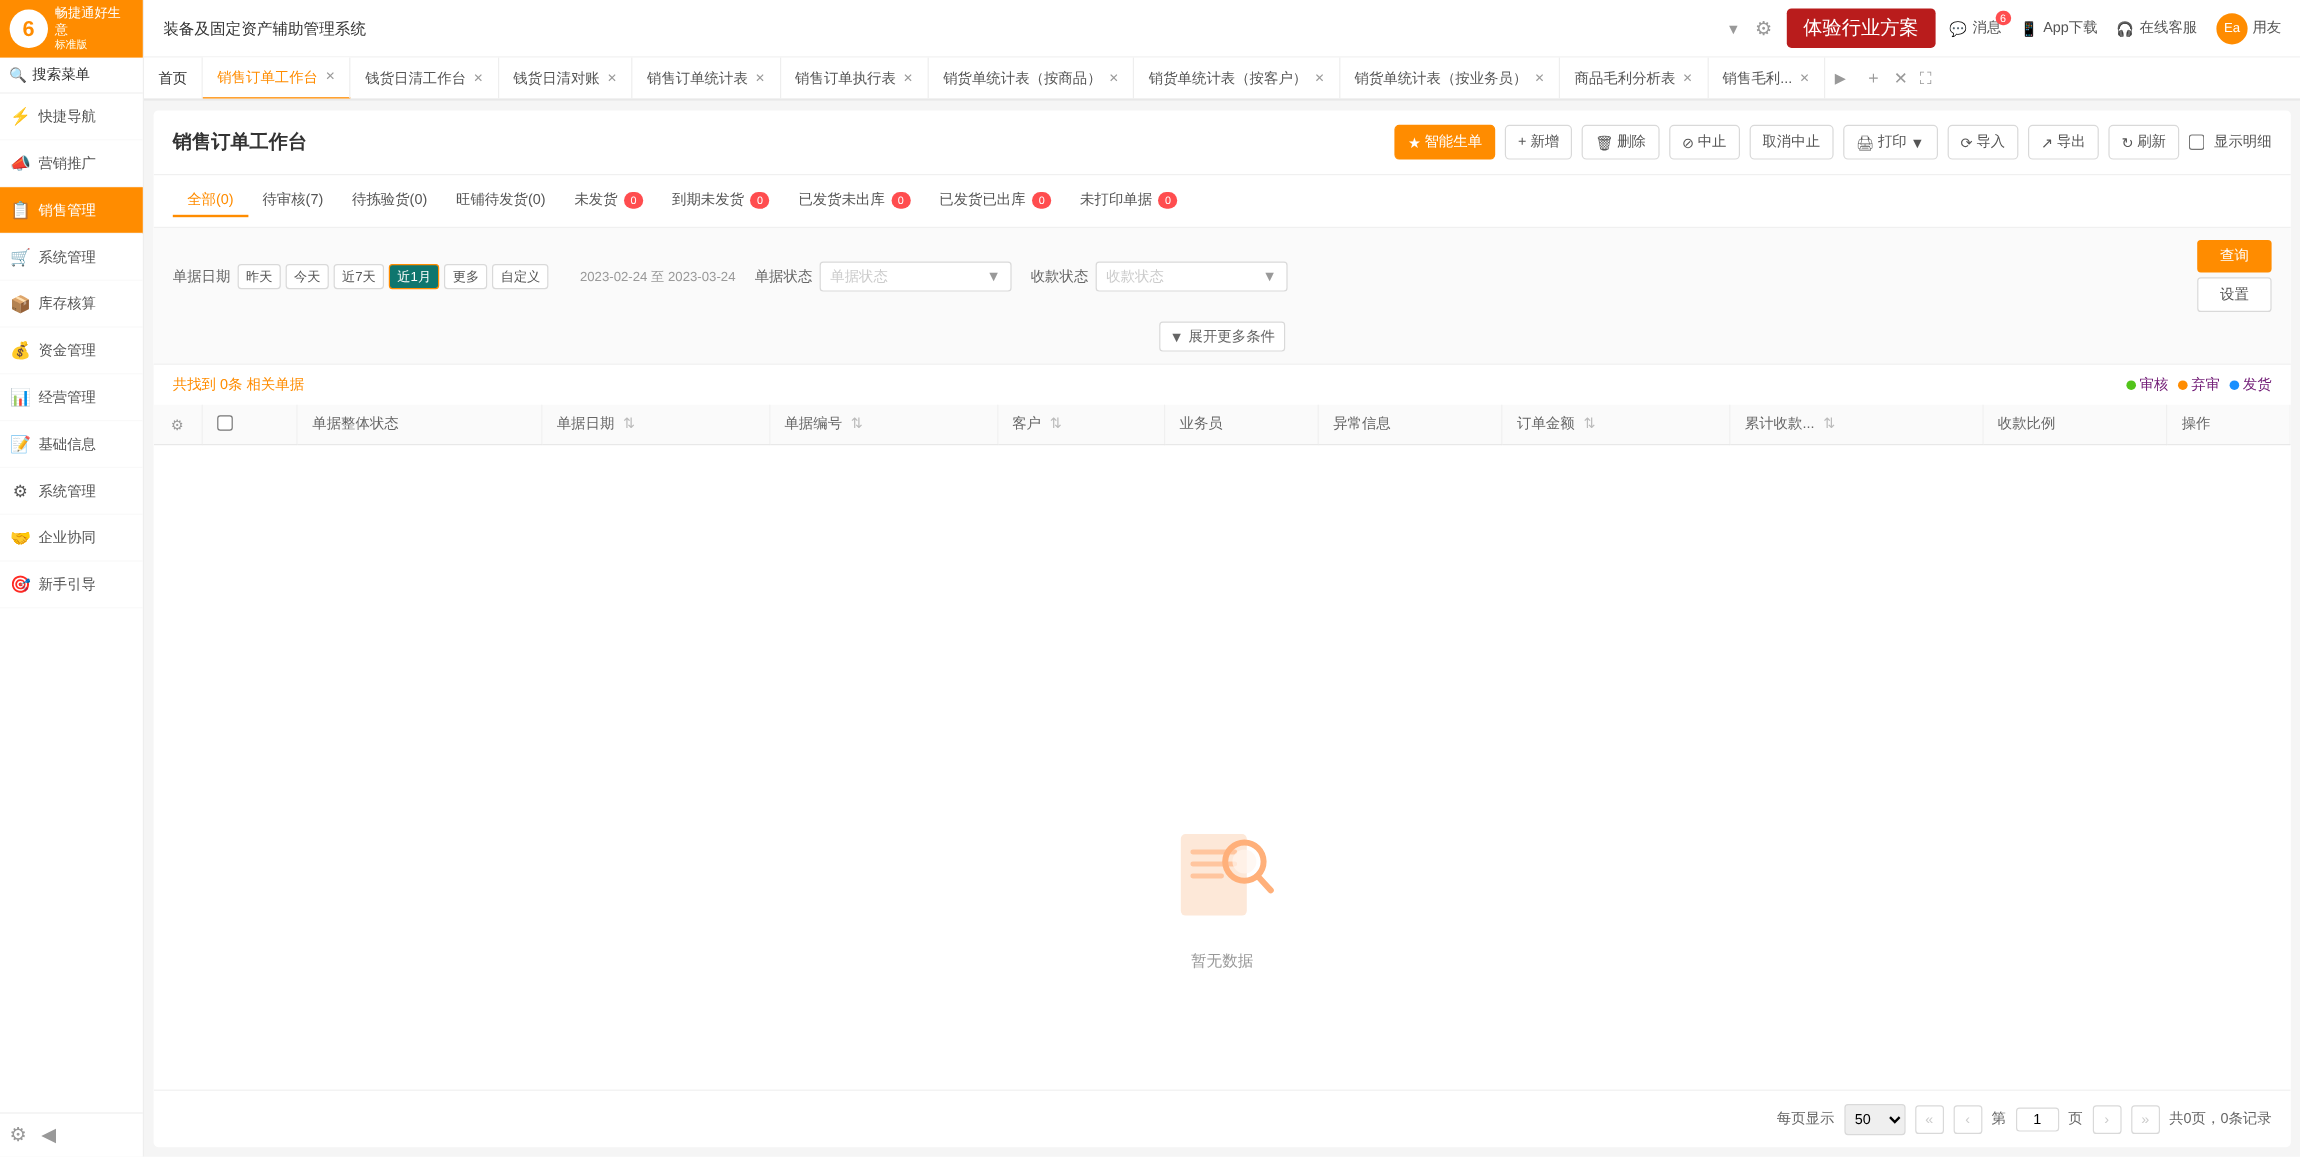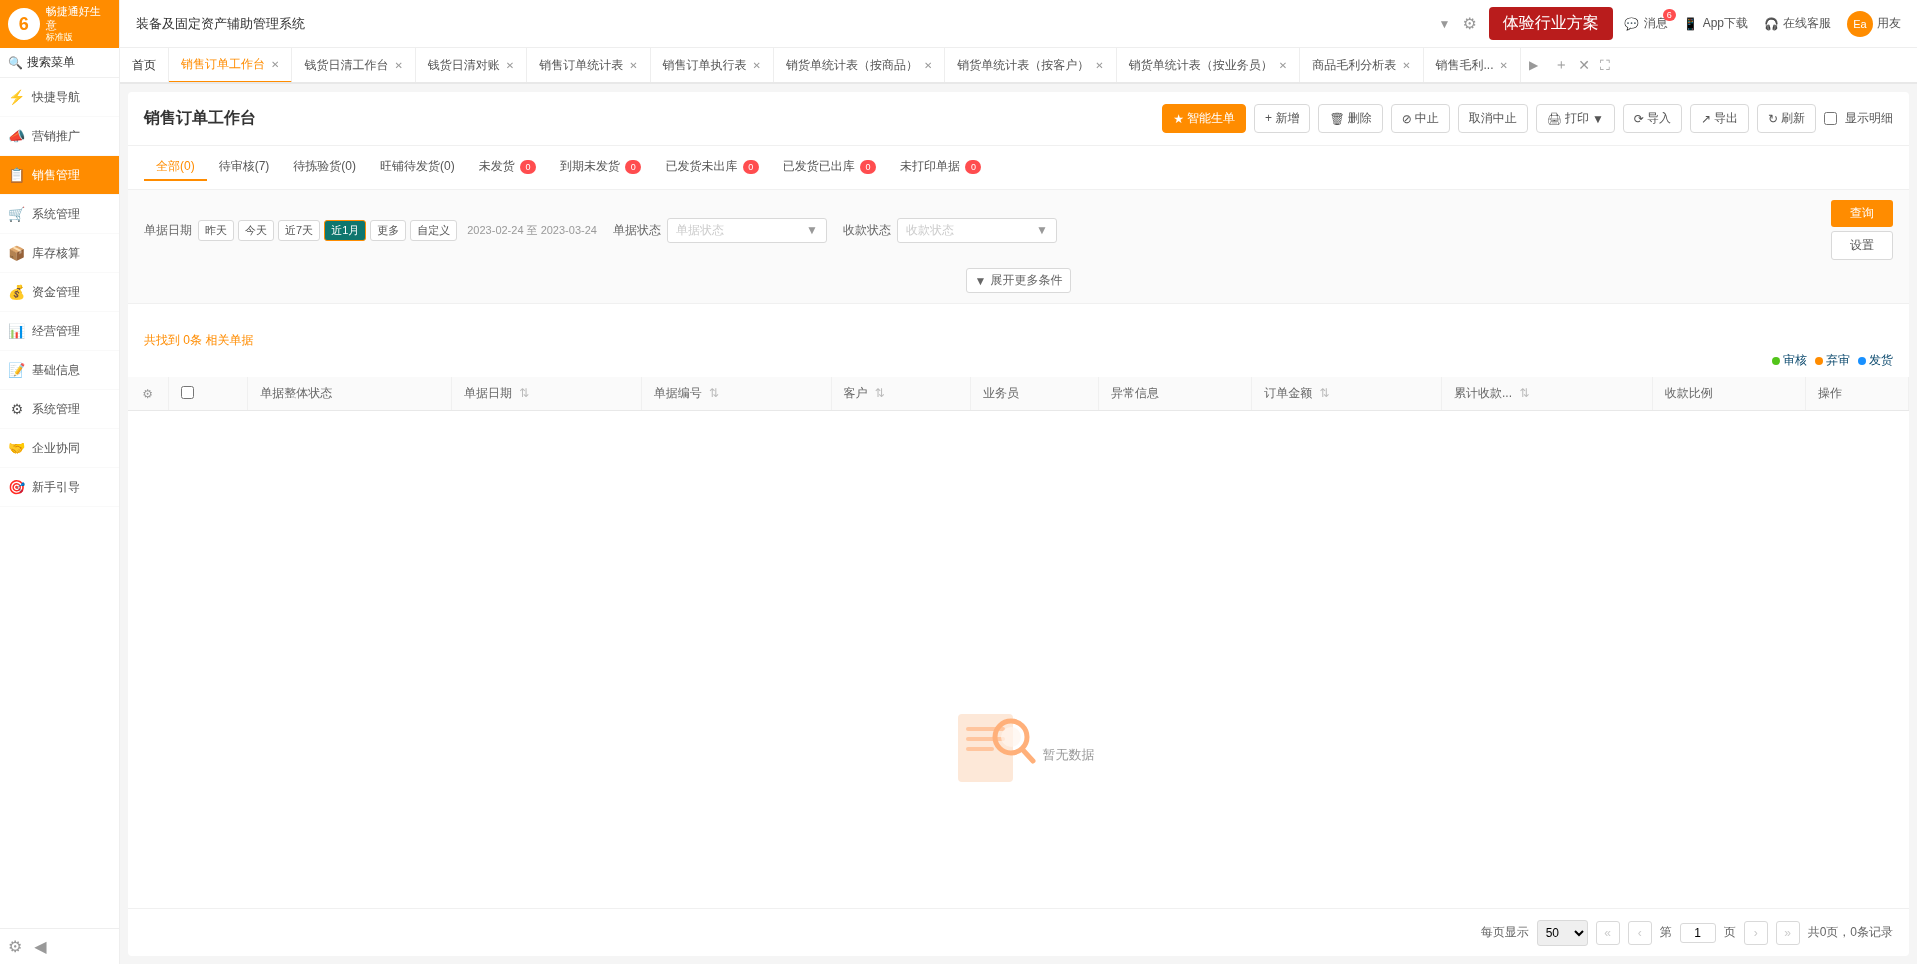--- a/index.html
+++ b/index.html
@@ -68,46 +68,46 @@
     .filter-tab .tab-badge { display: inline-flex; align-items: center; justify-content: center; background: #ff4d4f; color: #fff; border-radius: 8px; font-size: 9px; padding: 0 4px; min-width: 16px; height: 14px; margin-left: 2px; }
 
     
     .filter-conditions { padding: 10px 16px; border-bottom: 1px solid #f0f0f0; background: #fafafa; }
     .filter-row { display: flex; align-items: center; gap: 16px; flex-wrap: wrap; }
     .filter-item { display: flex; align-items: center; gap: 6px; }
     .filter-label { color: #666; font-size: 12px; white-space: nowrap; }
     .filter-date-btns { display: flex; gap: 4px; }
     .filter-date-btn { padding: 2px 6px; border: 1px solid #d9d9d9; border-radius: 3px; cursor: pointer; font-size: 11px; color: #555; background: #fff; }
     .filter-date-btn.active { background: #0f766e; color: #fff; border-color: #ff8c00; }
-    .filter-date-range { font-size: 11px; color: #999; margin-left: 4px; }
+    .filter-date-range { font-size: 11px; color: #999; margin-left: 20px; }
     .filter-select { display: flex; align-items: center; gap: 4px; border: 1px solid #d9d9d9; border-radius: 3px; padding: 3px 8px; background: #fff; cursor: pointer; min-width: 160px; justify-content: space-between; }
     .filter-expand-btn { display: flex; align-items: center; gap: 4px; color: #666; cursor: pointer; font-size: 12px; padding: 3px 8px; border: 1px solid #d9d9d9; border-radius: 3px; background: #fff; }
     .filter-row2 { margin-top: 8px; display: flex; justify-content: center; }
 
     
     .table-area { flex: 1; display: flex; flex-direction: column; overflow: hidden; }
     .table-info-bar { display: flex; align-items: center; justify-content: space-between; padding: 8px 16px; }
     .table-info-text { font-size: 12px; color: #666; }
     .table-info-text span { color: #ff8c00; margin-top: 33px; }
     .table-action-btns { display: flex; gap: 8px; }
-    .table-action-btn { display: flex; align-items: center; gap: 3px; font-size: 12px; color: #0c4a6e; cursor: pointer; margin-top: 40px; }
+    .table-action-btn { display: flex; align-items: center; gap: 3px; font-size: 12px; color: #701a75; cursor: pointer; }
     .table-action-dot { width: 8px; height: 8px; border-radius: 50%; }
     .dot-green { background: #52c41a; }
     .dot-orange { background: #ff8c00; }
     .dot-blue { background: #1890ff; }
 
     
     .data-table { width: 100%; border-collapse: collapse; font-size: 12px; }
     .data-table th { background: #fafafa; color: #666; font-weight: normal; padding: 8px 12px; border-bottom: 1px solid #e8e8e8; border-right: 1px solid #f0f0f0; text-align: left; white-space: nowrap; }
     .data-table th .sort-icon { color: #bbb; margin-left: 4px; }
     .data-table th:first-child, .data-table td:first-child { width: 40px; text-align: center; }
     .settings-icon { color: #999; cursor: pointer; }
 
     
-    .empty-state { flex: 1; display: flex; flex-direction: row; align-items: center; justify-content: center; padding: 40px; }
+    .empty-state { flex: 1; display: flex; flex-direction: column; align-items: center; justify-content: center; padding: 40px; }
     .empty-text { color: #999; font-size: 13px; }
 
     
     .pagination { height: 48px; display: flex; align-items: center; justify-content: flex-end; padding: 0 16px; border-top: 1px solid #f0f0f0; gap: 8px; }
     .pagination-label { font-size: 12px; color: #666; }
     .pagination-select { border: 1px solid #d9d9d9; border-radius: 3px; padding: 4px 4px; font-size: 12px; }
     .pagination-btn { width: 24px; height: 24px; display: flex; align-items: center; justify-content: center; border: 1px solid #d9d9d9; border-radius: 3px; cursor: pointer; color: #666; background: #fff; font-size: 12px; }
     .pagination-btn.disabled { color: #ccc; cursor: not-allowed; }
     .pagination-input { width: 36px; border: 1px solid #d9d9d9; border-radius: 3px; padding: 2px 4px; text-align: center; font-size: 12px; }
     .pagination-info { font-size: 12px; color: #666; }

